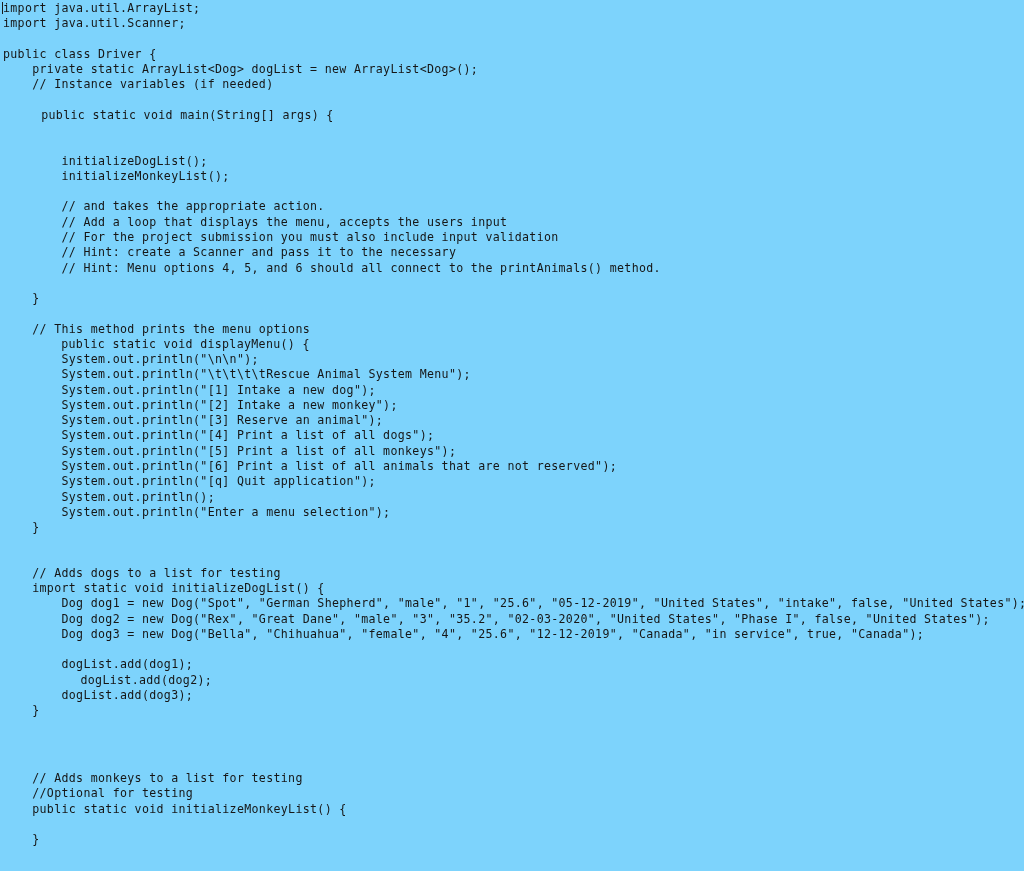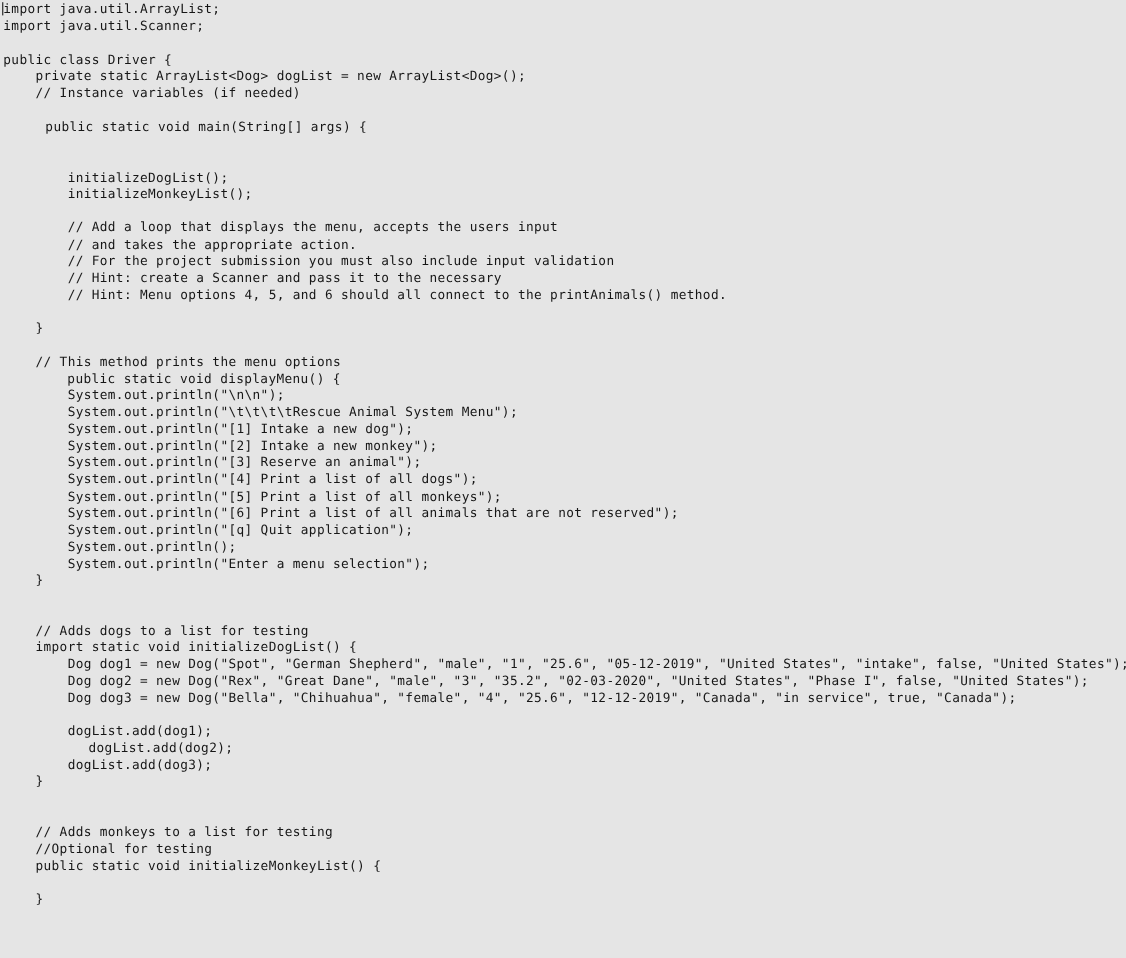--- a/index.html
+++ b/index.html
@@ -51,38 +51,38 @@
     left: 2px;
     top: 2px;
     width: 1px;
     height: 12px;
     background: #1a1a1a;
   }
 </style>
 </head>
 <body>
 
-<div id="editor" style="background: #e5e5e5;">
+<div id="editor" style="background: #7dd3fc;">
   <div id="caret"></div>
   <div id="code-lines">
       <div class="code-line" style="color: rgb(22, 22, 22);">import java.util.ArrayList;</div>
       <div class="code-line" style="color: rgb(22, 22, 22);">import java.util.Scanner;</div>
       <div class="code-line blank">&nbsp;</div>
       <div class="code-line" style="color: rgb(22, 22, 22);">public class Driver {</div>
       <div class="code-line" style="color: rgb(22, 22, 22);">    private static ArrayList&lt;Dog&gt; dogList = new ArrayList&lt;Dog&gt;();</div>
       <div class="code-line" style="color: rgb(22, 22, 22);">    // Instance variables (if needed)</div>
       <div class="code-line blank">&nbsp;</div>
       <div class="code-line" style="color: rgb(22, 22, 22); padding-left: 12px;">    public static void main(String[] args) {</div>
       <div class="code-line blank">&nbsp;</div>
       <div class="code-line blank">&nbsp;</div>
       <div class="code-line" style="color: rgb(22, 22, 22);">        initializeDogList();</div>
       <div class="code-line" style="color: rgb(22, 22, 22);">        initializeMonkeyList();</div>
       <div class="code-line blank">&nbsp;</div>
+      <div class="code-line" style="color: rgb(22, 22, 22);">        // and takes the appropriate action.</div>
       <div class="code-line" style="color: rgb(22, 22, 22);">        // Add a loop that displays the menu, accepts the users input</div>
-      <div class="code-line" style="color: rgb(22, 22, 22);">        // and takes the appropriate action.</div>
       <div class="code-line" style="color: rgb(22, 22, 22);">        // For the project submission you must also include input validation</div>
       <div class="code-line" style="color: rgb(22, 22, 22);">        // Hint: create a Scanner and pass it to the necessary</div>
       <div class="code-line" style="color: rgb(22, 22, 22);">        // Hint: Menu options 4, 5, and 6 should all connect to the printAnimals() method.</div>
       <div class="code-line blank">&nbsp;</div>
       <div class="code-line" style="color: rgb(22, 22, 22);">    }</div>
       <div class="code-line blank">&nbsp;</div>
       <div class="code-line" style="color: rgb(22, 22, 22);">    // This method prints the menu options</div>
       <div class="code-line" style="color: rgb(22, 22, 22); padding-left: 32px;">    public static void displayMenu() {</div>
       <div class="code-line" style="color: rgb(22, 22, 22);">        System.out.println("\n\n");</div>
       <div class="code-line" style="color: rgb(22, 22, 22);">        System.out.println("\t\t\t\tRescue Animal System Menu");</div>
@@ -103,19 +103,19 @@
       <div class="code-line" style="color: rgb(22, 22, 22);">        Dog dog1 = new Dog("Spot", "German Shepherd", "male", "1", "25.6", "05-12-2019", "United States", "intake", false, "United States");</div>
       <div class="code-line" style="color: rgb(22, 22, 22);">        Dog dog2 = new Dog("Rex", "Great Dane", "male", "3", "35.2", "02-03-2020", "United States", "Phase I", false, "United States");</div>
       <div class="code-line" style="color: rgb(22, 22, 22);">        Dog dog3 = new Dog("Bella", "Chihuahua", "female", "4", "25.6", "12-12-2019", "Canada", "in service", true, "Canada");</div>
       <div class="code-line blank">&nbsp;</div>
       <div class="code-line" style="color: rgb(22, 22, 22);">        dogList.add(dog1);</div>
       <div class="code-line" style="color: rgb(22, 22, 22); padding-left: 22px;">        dogList.add(dog2);</div>
       <div class="code-line" style="color: rgb(22, 22, 22);">        dogList.add(dog3);</div>
       <div class="code-line" style="color: rgb(22, 22, 22);">    }</div>
       <div class="code-line blank">&nbsp;</div>
       <div class="code-line blank">&nbsp;</div>
-      <div class="code-line" style="color: rgb(22, 22, 22);">    // Adds monkeys to a list for testing</div>
+      <div class="code-line" style="color: rgb(22, 22, 22); margin-top: 22px;">    // Adds monkeys to a list for testing</div>
       <div class="code-line" style="color: rgb(22, 22, 22);">    //Optional for testing</div>
       <div class="code-line" style="color: rgb(22, 22, 22);">    public static void initializeMonkeyList() {</div>
       <div class="code-line blank">&nbsp;</div>
       <div class="code-line" style="color: rgb(22, 22, 22);">    }</div>
     </div>
 </div>
 
 </body></html>

